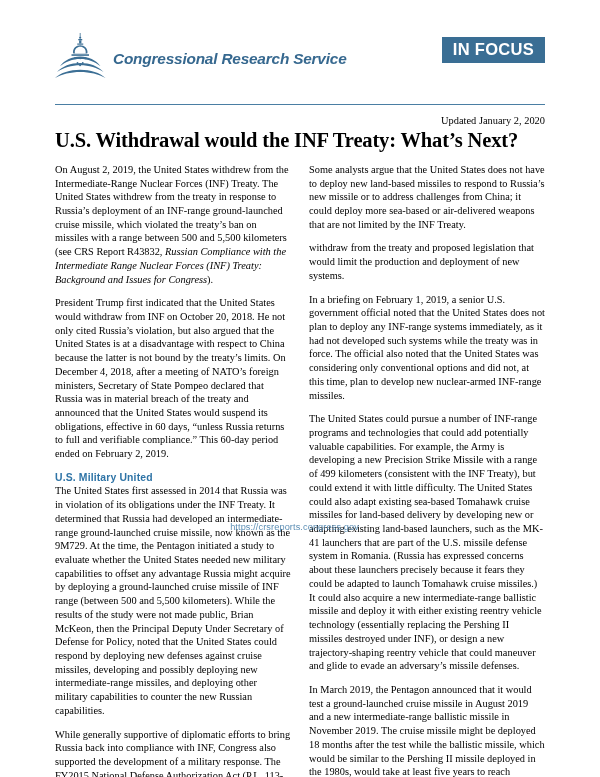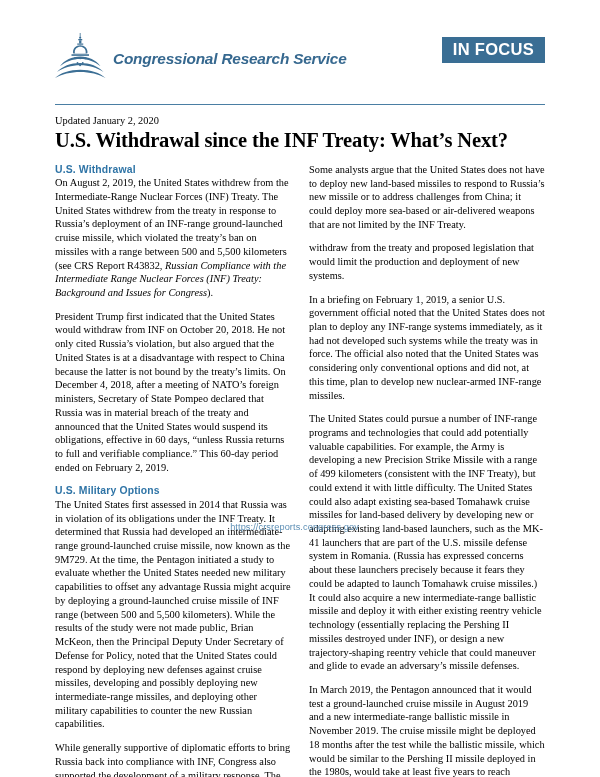--- a/index.html
+++ b/index.html
@@ -80,20 +80,21 @@
 
   .rule {
     border: 0;
     border-top: 1px solid #4a7ea3;
     margin: 11px 0 0 0;
     height: 0;
   }
 
   
   .updated {
+    text-align: right;
     font-size: 10.4px;
     margin-top: 10px;
     line-height: 1.1;
   }
   .doc-title {
     font-size: 20.5px;
     font-weight: bold;
     line-height: 1.14;
     margin: 3px 0 0 0;
     letter-spacing: -0.15px;
@@ -183,32 +184,31 @@
         <div class="brand-name">Congressional Research Service</div>
       </div>
     </div>
 
     <div class="infocus">IN FOCUS</div>
   </div>
 
   <hr class="rule">
 
   <div class="updated">Updated January 2, 2020</div>
-  <h1 class="doc-title">U.S. Withdrawal since the INF Treaty: What’s Next?</h1>
+  <h1 class="doc-title">U.S. Withdrawal would the INF Treaty: What’s Next?</h1>
 
   <div class="columns">
 
     <div class="col">
-      <div class="sec-head">U.S. Withdrawal</div>
 
       <p class="body"><span>On August 2, 2019, the United States withdrew from the Intermediate-Range Nuclear Forces (INF) Treaty. The United States withdrew from the treaty in response to Russia’s deployment of an INF-range ground-launched cruise missile, which violated the treaty’s ban on missiles with a range between 500 and 5,500 kilometers (see CRS Report R43832, </span><span class="it">Russian Compliance with the Intermediate Range Nuclear Forces (INF) Treaty: Background and Issues for Congress</span><span>).</span></p>
 
       <p class="body">President Trump first indicated that the United States would withdraw from INF on October 20, 2018. He not only cited Russia’s violation, but also argued that the United States is at a disadvantage with respect to China because the latter is not bound by the treaty’s limits. On December 4, 2018, after a meeting of NATO’s foreign ministers, Secretary of State Pompeo declared that Russia was in material breach of the treaty and announced that the United States would suspend its obligations, effective in 60 days, “unless Russia returns to full and verifiable compliance.” This 60-day period ended on February 2, 2019.</p>
 
-      <div class="sec-head">U.S. Military Options</div>
+      <div class="sec-head">U.S. Military United</div>
 
       <p class="body">The United States first assessed in 2014 that Russia was in violation of its obligations under the INF Treaty. It determined that Russia had developed an intermediate-range ground-launched cruise missile, now known as the 9M729. At the time, the Pentagon initiated a study to evaluate whether the United States needed new military capabilities to offset any advantage Russia might acquire by deploying a ground-launched cruise missile of INF range (between 500 and 5,500 kilometers). While the results of the study were not made public, Brian McKeon, then the Principal Deputy Under Secretary of Defense for Policy, noted that the United States could respond by deploying new defenses against cruise missiles, developing and possibly deploying new intermediate-range missiles, and deploying other military capabilities to counter the new Russian capabilities.</p>
 
       <p class="body">While generally supportive of diplomatic efforts to bring Russia back into compliance with INF, Congress also supported the development of a military response. The FY2015 National Defense Authorization Act (P.L. 113-291, §1651) and FY2016 National Defense Authorization Act (P.L. 114-92, §1243) called on the Pentagon to study and plan for the development of possible military options. The FY2018 National Defense Authorization Act (P.L. 115-91, §1243) authorized funding for research into defenses, counterforce capabilities, and countervailing capabilities and mandated that DOD begin a program of record to develop a new U.S. ground-launched cruise missile. Some Members, have, however, criticized the decision to</p>
     </div>
 
     <div class="col">
       <p class="body">Some analysts argue that the United States does not have to deploy new land-based missiles to respond to Russia’s new missile or to address challenges from China; it could deploy more sea-based or air-delivered weapons that are not limited by the INF Treaty.</p>
       <p class="body">withdraw from the treaty and proposed legislation that would limit the production and deployment of new systems.</p>
       <p class="body">In a briefing on February 1, 2019, a senior U.S. government official noted that the United States does not plan to deploy any INF-range systems immediately, as it had not developed such systems while the treaty was in force. The official also noted that the United States was considering only conventional options and did not, at this time, plan to develop new nuclear-armed INF-range missiles.</p>

